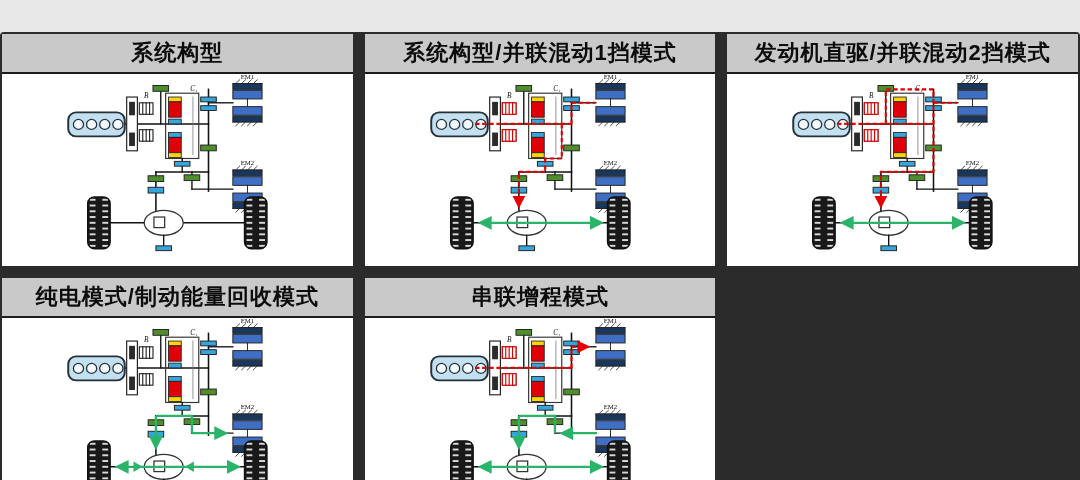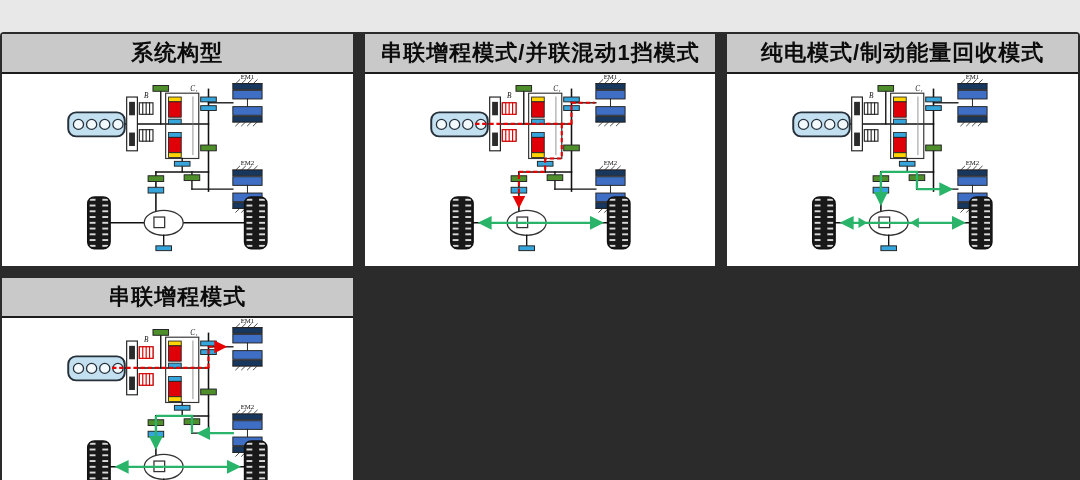--- a/index.html
+++ b/index.html
@@ -168,39 +168,59 @@
 <div class="board">
 
   <section class="cell">
     <div class="hdr">系统构型</div>
     <svg class="dia" viewBox="0 0 360 200" preserveAspectRatio="none">
       <use href="#sym-base"></use>
     </svg>
   </section>
 
   <section class="cell">
-    <div class="hdr">串联增程模式/并联混动1挡模式</div>
+    <div class="hdr">系统构型/并联混动1挡模式</div>
     <svg class="dia" viewBox="0 0 360 200" preserveAspectRatio="none">
       <use href="#sym-base"></use>
       <g fill="none" stroke-width="2.2" stroke-dasharray="4.5 2.8" stroke="#e60000">
         <path d="M113,52 H212"></path>
         <path d="M212,52 V30 H236"></path>
         <path d="M202,52 V88 H185 M185,88 V102 H158 V138" marker-end="url(#arrRBig)"></path>
       </g>
       <g>
         <use href="#sym-spring" x="141" y="30" color="#e60000"></use>
         <use href="#sym-spring" x="141" y="58" color="#e60000"></use>
       </g>
       <g fill="none" stroke-width="2.4" stroke="#29b469">
         <path d="M166,155 H118" marker-end="url(#arrG)"></path>
         <path d="M166,155 H243" marker-end="url(#arrG)"></path>
       </g>
     </svg>
   </section>
 
+  <section class="cell">
+    <div class="hdr">发动机直驱/并联混动2挡模式</div>
+    <svg class="dia" viewBox="0 0 360 200" preserveAspectRatio="none">
+      <use href="#sym-base"></use>
+      <g fill="none" stroke-width="2.2" stroke-dasharray="4.5 2.8" stroke="#e60000">
+        <path d="M113,52 H212"></path>
+        <path d="M163,52 V16 H212 V102"></path>
+        <path d="M212,30 H236"></path>
+        <path d="M212,102 H158 V138" marker-end="url(#arrRBig)"></path>
+      </g>
+      <g>
+        <use href="#sym-spring" x="141" y="30" color="#e60000"></use>
+        <use href="#sym-spring" x="141" y="58" color="#e60000"></use>
+      </g>
+      <g fill="none" stroke-width="2.4" stroke="#29b469">
+        <path d="M166,155 H118" marker-end="url(#arrG)"></path>
+        <path d="M166,155 H243" marker-end="url(#arrG)"></path>
+      </g>
+    </svg>
+  </section>
 
   <section class="cell">
     <div class="hdr">纯电模式/制动能量回收模式</div>
     <svg class="dia" viewBox="0 0 360 200" preserveAspectRatio="none">
       <use href="#sym-base"></use>
       <g fill="none" stroke-width="2.4" stroke="#29b469">
         <path d="M195,120 H230" marker-end="url(#arrG)"></path>
         <path d="M195,120 V102 H158"></path>
         <path d="M158,102 V135" marker-end="url(#arrGBig)"></path>
       </g>

